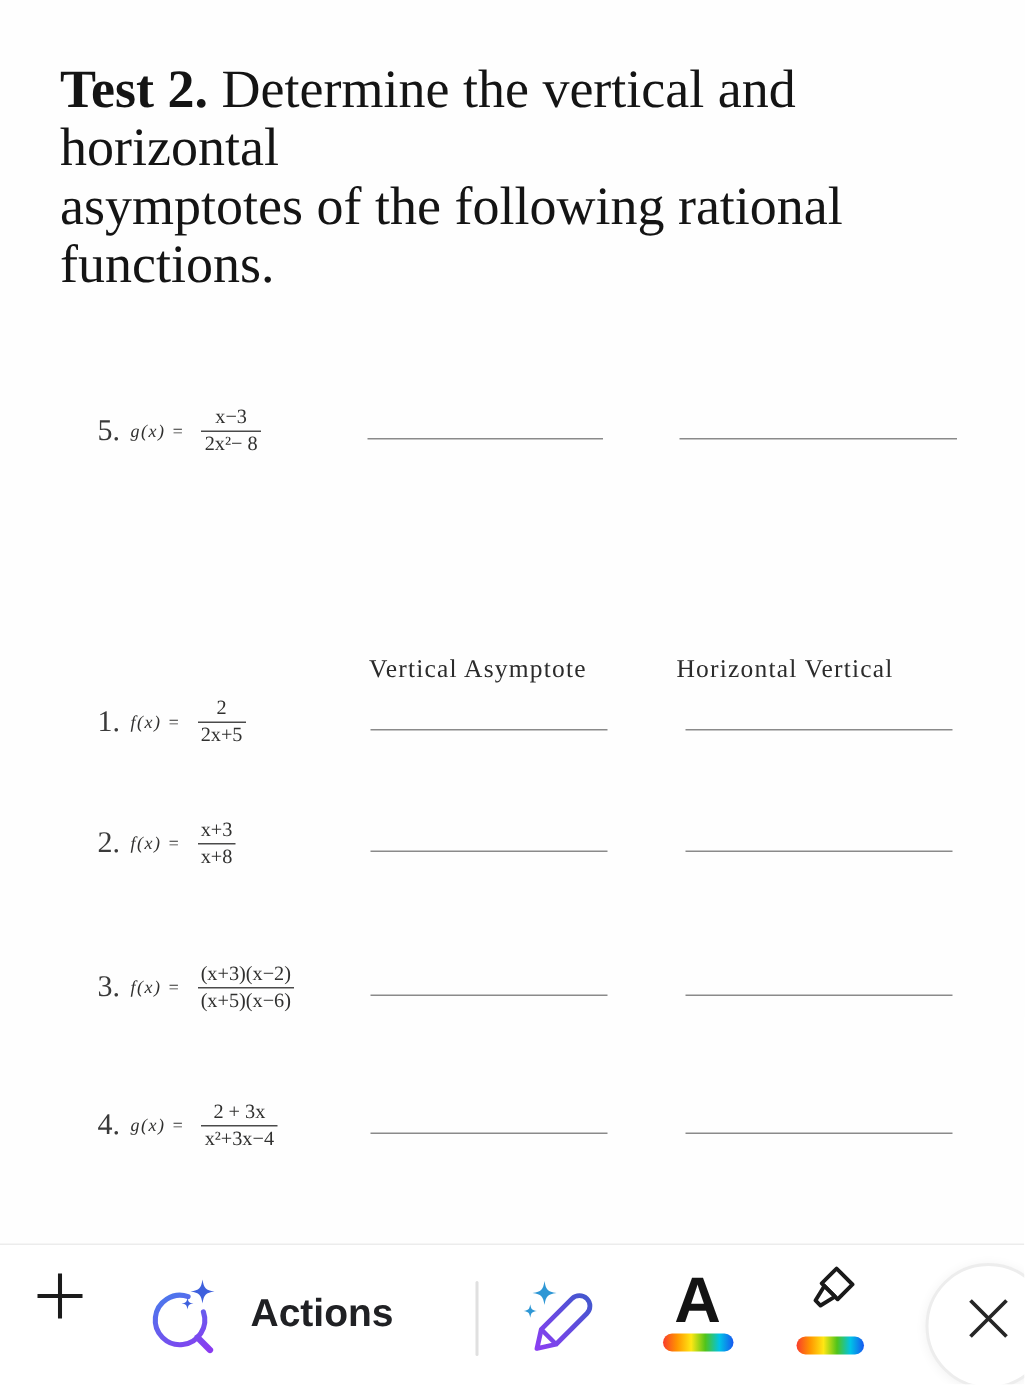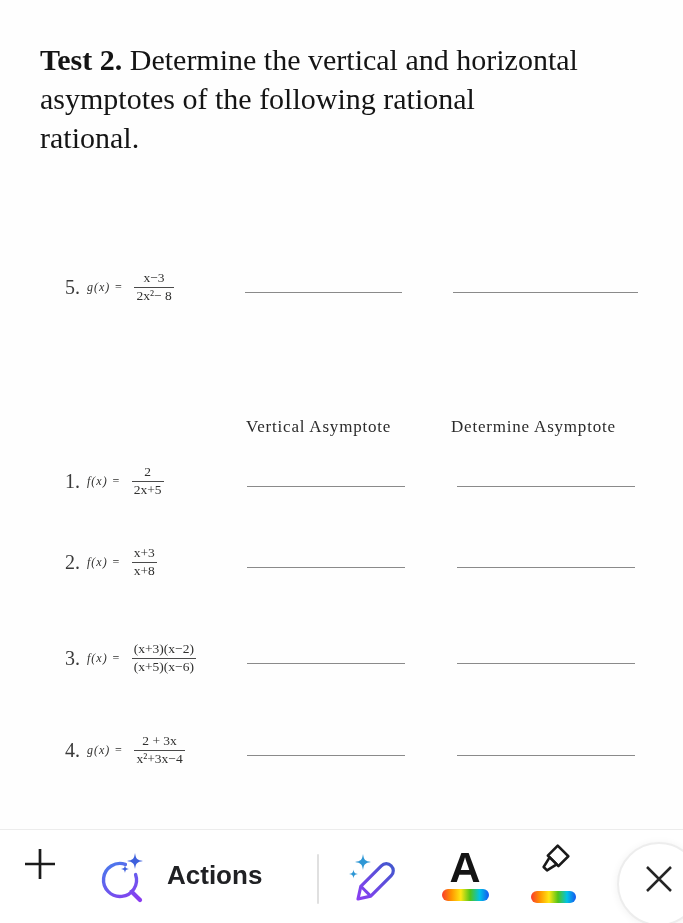--- a/index.html
+++ b/index.html
@@ -4,26 +4,26 @@
 <style>
   html,body{margin:0;padding:0;background:#fff;}
   .screen{
     position:relative;width:683px;height:923px;overflow:hidden;
     background:#fefefe;font-family:"Liberation Serif",serif;color:#1a1a1a;
   }
   
   .doc{position:absolute;inset:0 0 94px 0;background:#fefefe;}
   .title{
     position:absolute;left:40px;top:40px;width:620px;
-    font-size:30px;line-height:39px;color:#141414;
+    font-size:36px;line-height:39px;color:#141414;
     font-family:"Liberation Serif",serif;
   }
   .title b{font-weight:700;}
   .col-headers span{
-    position:absolute;top:417px;font-size:17px;letter-spacing:0.8px;color:#2b2b2b;
+    position:absolute;top:436px;font-size:17px;letter-spacing:0.8px;color:#2b2b2b;
   }
   .col-headers .vh1{left:246px;}
   .col-headers .vh2{left:451px;}
   .prow{
     position:absolute;left:0;width:100%;height:52px;box-sizing:border-box;
     display:flex;align-items:center;padding-left:65px;gap:7px;color:#30302f;
   }
   .pnum{font-size:20px;color:#3a3a3a;}
   .plhs{font-size:12px;font-style:italic;letter-spacing:1px;}
   .frac{display:inline-flex;flex-direction:column;align-items:center;
@@ -65,37 +65,37 @@
 </head>
 <body>
 
 <div class="screen">
 
   <div class="doc">
 
     <div class="title">
       <b>Test 2.</b><span> Determine the vertical and horizontal</span><br>
       <span>asymptotes of the following rational</span><br>
-      <span>rational.</span>
+      <span>functions.</span>
     </div>
 
     <div class="prow row5">
       <span class="pnum">5.</span>
       <span class="plhs">g(x) =</span>
       <span class="frac">
         <span class="num">x−3</span>
         <span class="den">2x²− 8</span>
       </span>
       <div class="blank b1"></div>
       <div class="blank b2"></div>
     </div>
 
     <div class="col-headers">
       <span class="vh1">Vertical Asymptote</span>
-      <span class="vh2">Determine Asymptote</span>
+      <span class="vh2">Horizontal Vertical</span>
     </div>
 
     <div class="prow row1">
       <span class="pnum">1.</span>
       <span class="plhs">f(x) =</span>
       <span class="frac">
         <span class="num">2</span>
         <span class="den">2x+5</span>
       </span>
       <div class="blank b1"></div>

